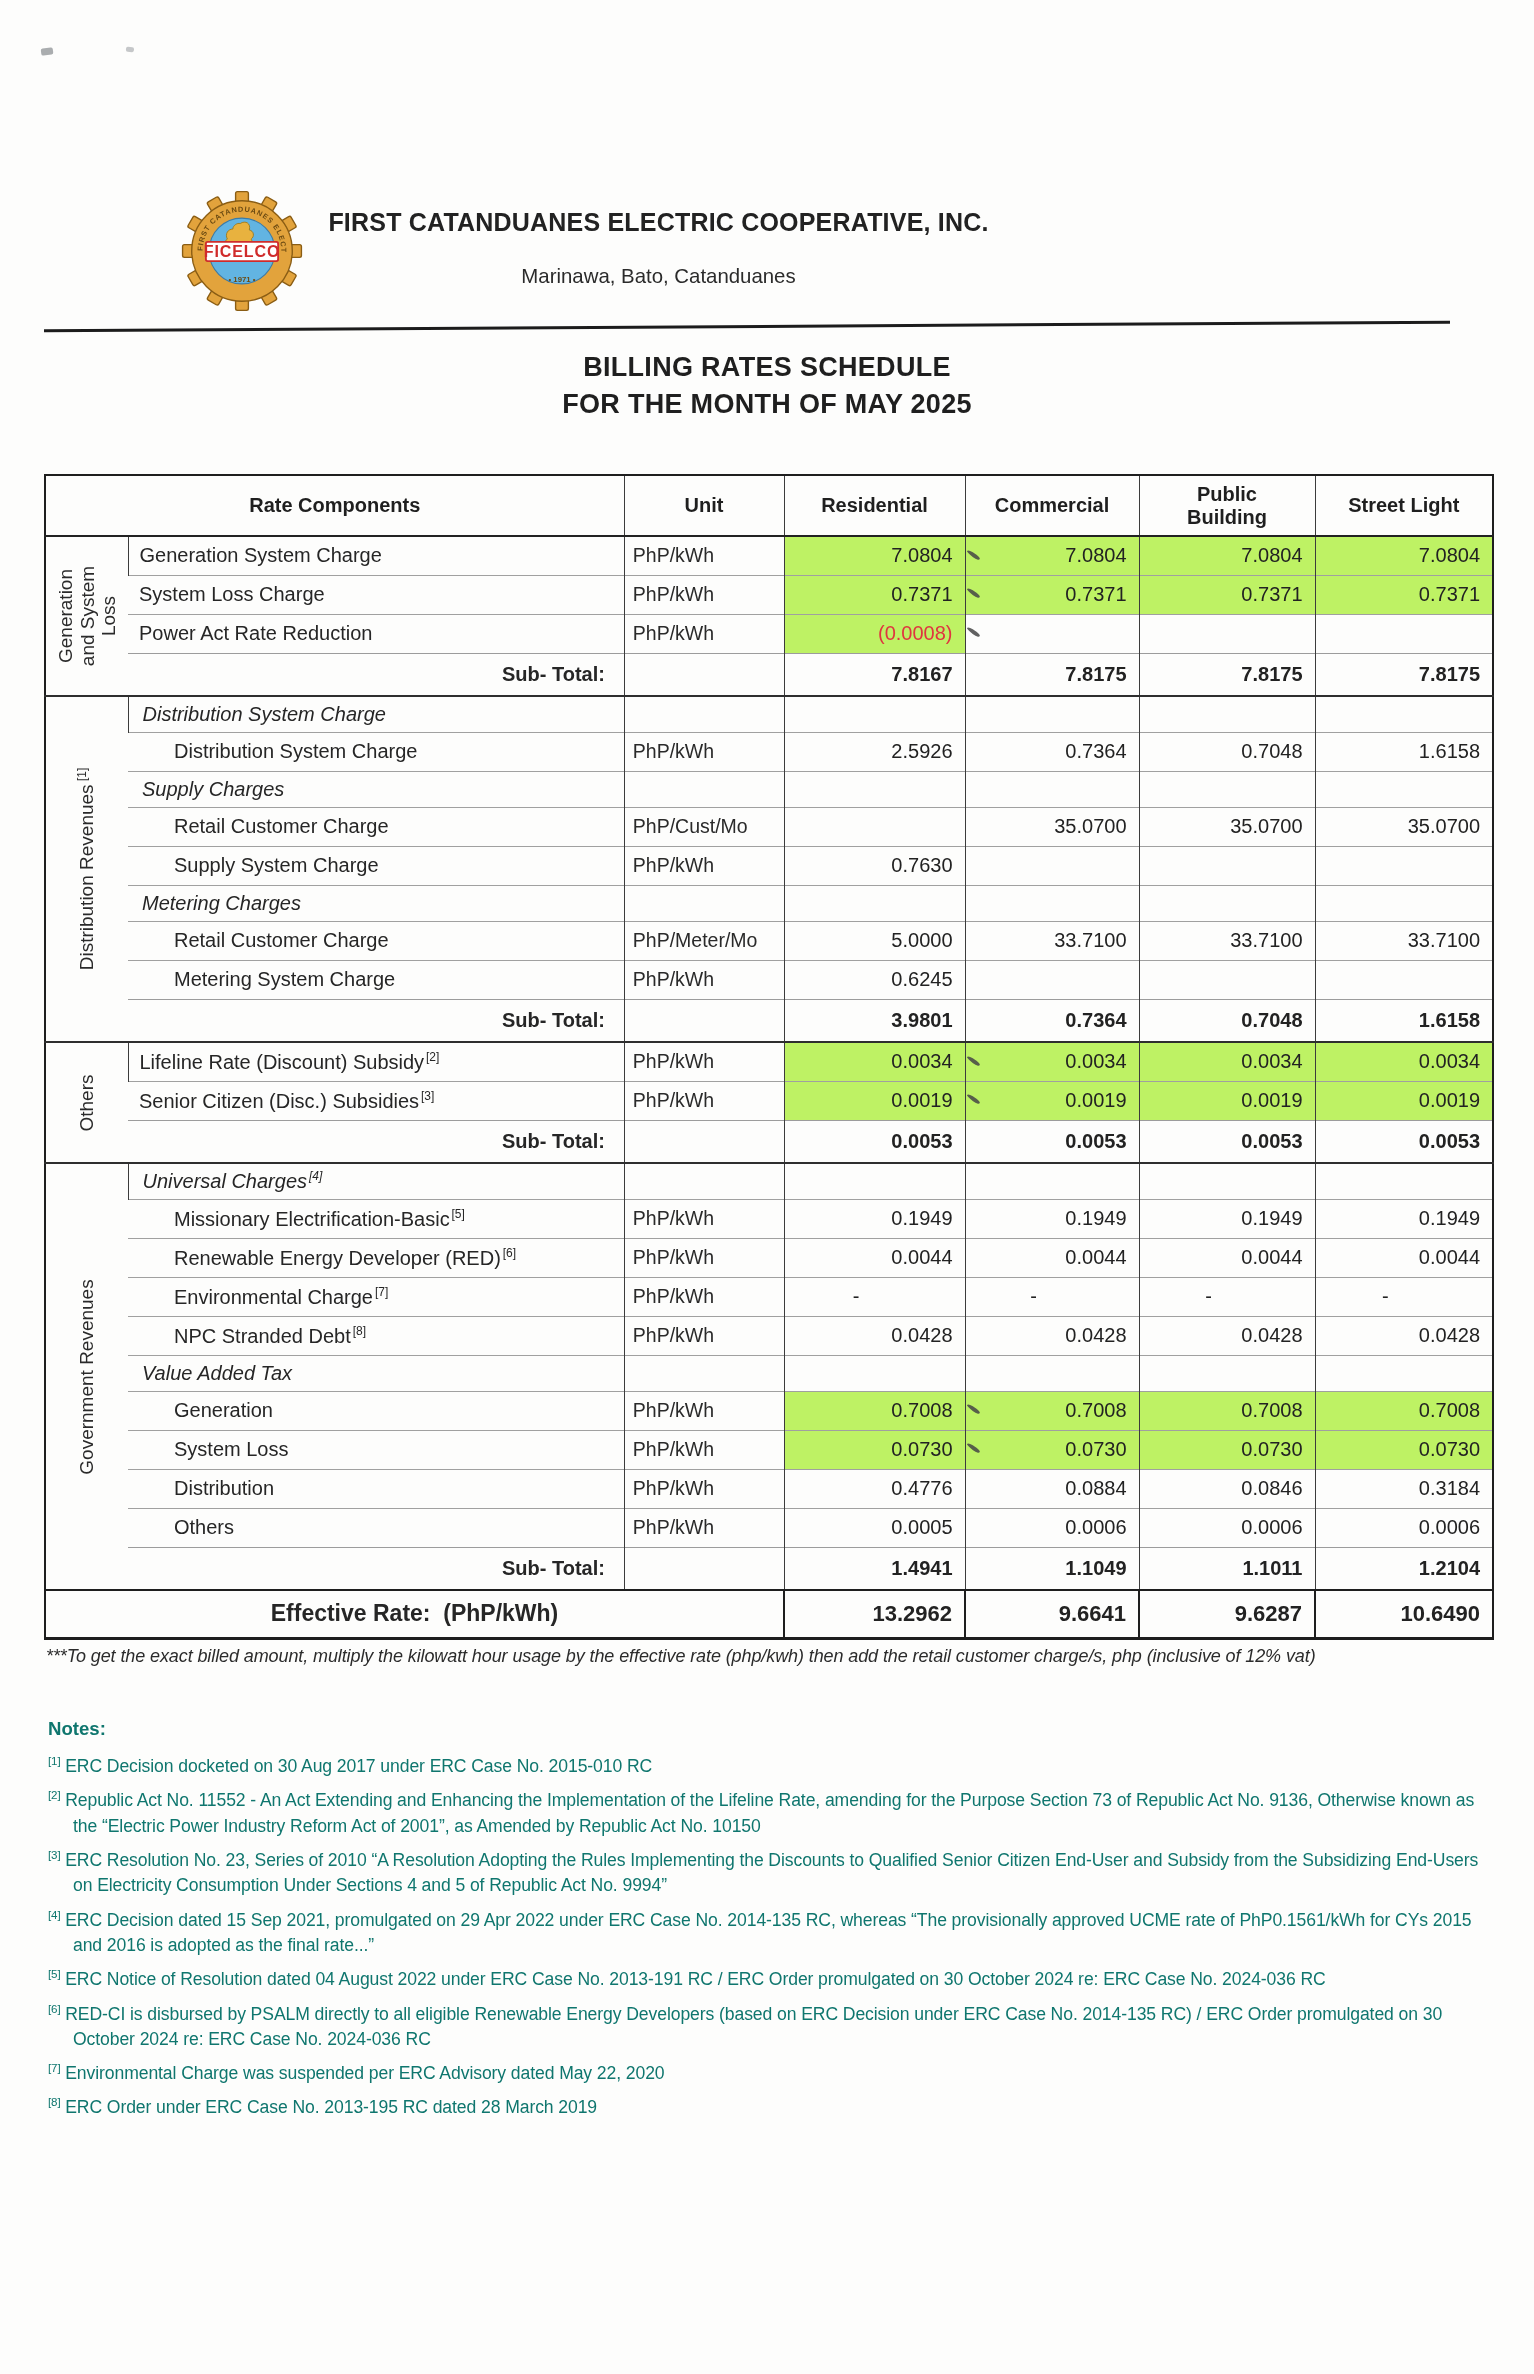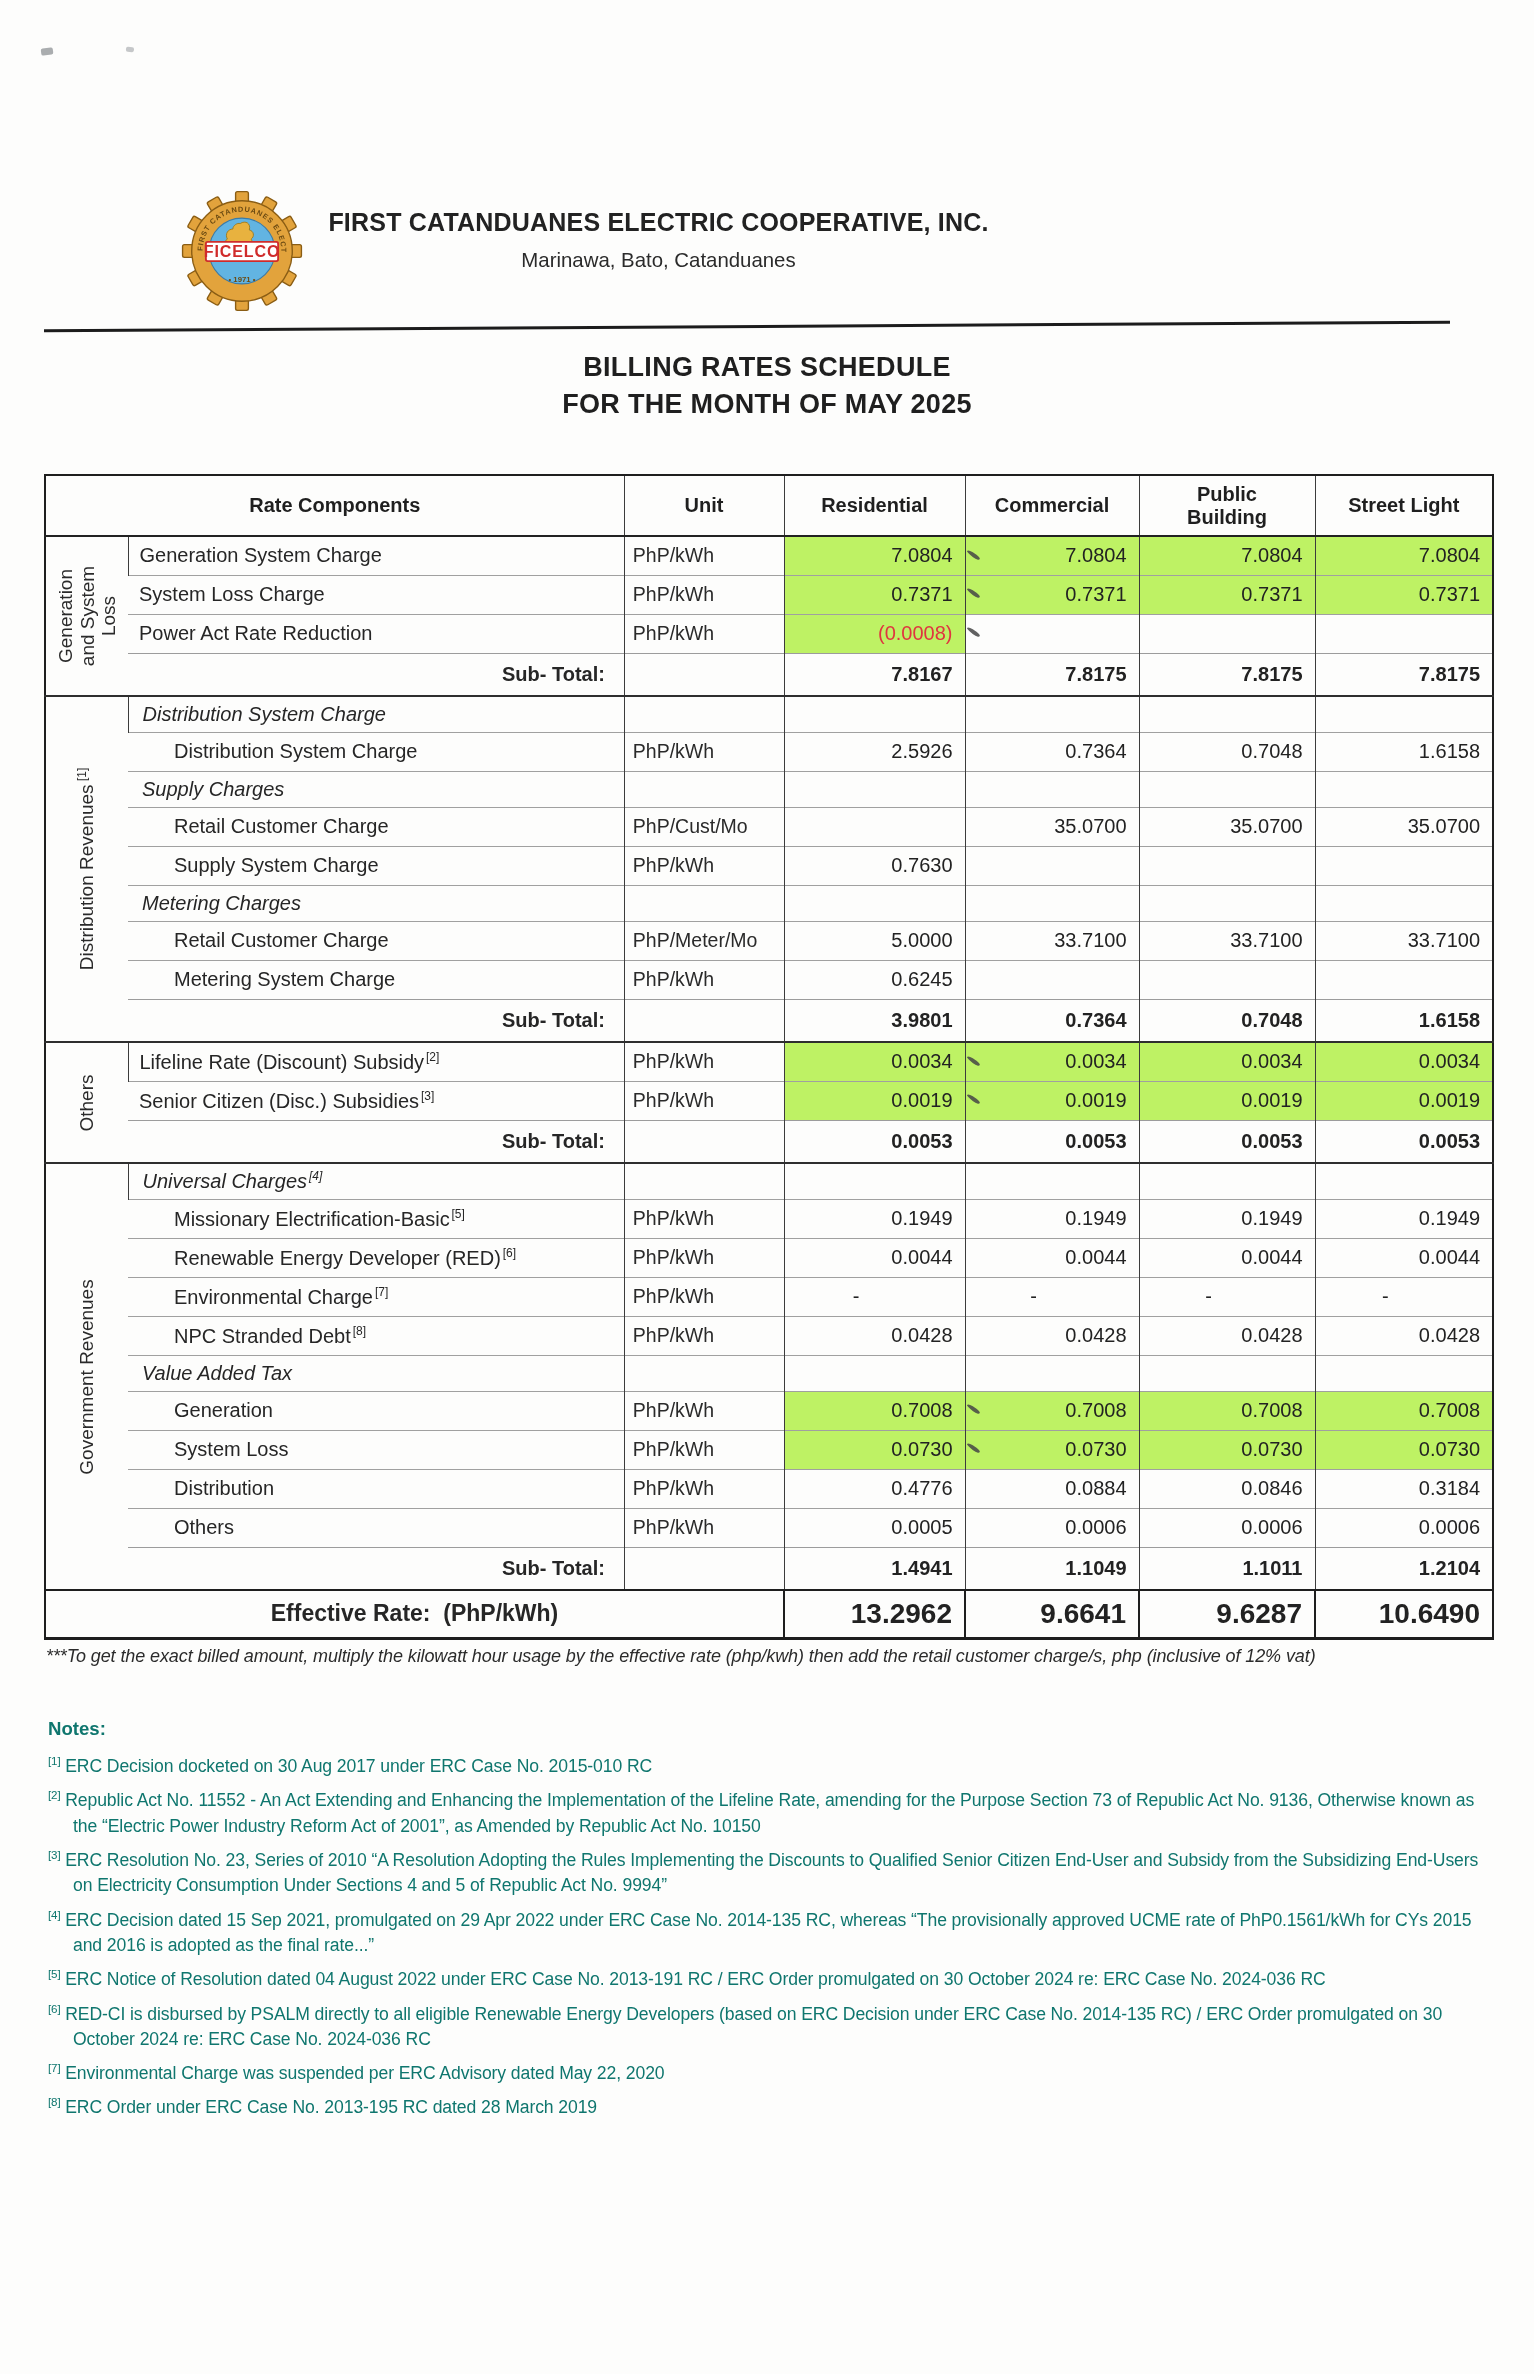--- a/index.html
+++ b/index.html
@@ -10,21 +10,21 @@
 
   
   .artifact { position:absolute; background:#8e9296; border-radius:1.9px; opacity:.75; }
   .a1 { left:41px; top:48px; width:12px; height:6.5px; transform:rotate(-8deg); }
   .a2 { left:126px; top:47px; width:8.3px; height:4.6px; transform:rotate(4deg); opacity:.5; }
 
   
   .logo { position:absolute; left:178px; top:187px; width:128px; height:128px; }
   .head-text { position:absolute; left:269px; top:208px; width:779px; text-align:center; }
   .company { font-size:25px; font-weight:bold; letter-spacing:0.2px; color:#222; }
-  .address { font-size:20.4px; margin-top:12px; color:#2b2b2b; }
+  .address { font-size:20.4px; margin-top:28px; color:#2b2b2b; }
 
   .rule { position:absolute; left:44px; top:325px; width:1406px; height:2.8px; background:#1c1c1c; transform:rotate(-0.35deg); }
 
   .doc-title { position:absolute; left:0; top:352px; width:100%; text-align:center; color:#1f1f1f; }
   .doc-title .t1, .doc-title .t2 { font-size:27px; font-weight:bold; letter-spacing:0.3px; }
   .doc-title .t2 { margin-top:5.6px; }
 
   
   table.rates { position:absolute; left:44px; top:474px; width:1450px; border-collapse:collapse; table-layout:fixed;
                 border:2.8px solid #1e1e1e; border-bottom-width:3.7px; background:#fdfdfc; }
@@ -57,21 +57,21 @@
   td.val.hl { background:#bef264; }
   td.val.dash { text-align:center; padding-right:37px; }
   td.val .neg { color:#e0353f; }
   td.val.st-val { font-weight:bold; }
 
   .tick { position:absolute; right:-16px; top:42%; width:15px; height:3.7px; background:#454545;
           border-radius:60% 40% 40% 60% / 70% 40% 60% 40%; transform:rotate(36deg); opacity:.85; z-index:2; }
 
   tr.effective > td { height:48px; border-top:2.8px solid #1e1e1e; border-left:2.3px solid #1e1e1e; background:#fdfdfc; }
   tr.effective td.eff-label { font-size:23px; font-weight:bold; text-align:center; white-space:pre; }
-  tr.effective td.val { font-size:28px; font-weight:bold; }
+  tr.effective td.val { font-size:22px; font-weight:bold; }
 
   .footnote { position:absolute; left:46px; top:1646px; width:1447px; font-size:18px; font-style:italic;
               letter-spacing:-0.1px; color:#2b2b2b; }
 
   .notes { position:absolute; left:48px; top:1718px; width:1436px; color:#0f766e; }
   .notes-head { font-size:18.6px; font-weight:bold; margin-bottom:8.3px; }
   .note { font-size:17.6px; line-height:25.5px; padding-left:25px; text-indent:-25px; margin-bottom:2.8px; letter-spacing:-0.1px; }
   .note sup { font-size:11.6px; vertical-align:super; margin-right:4.6px; }
 </style>
 </head>

